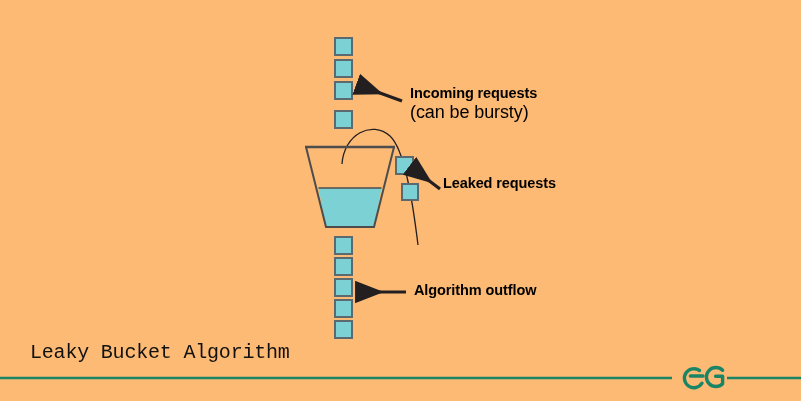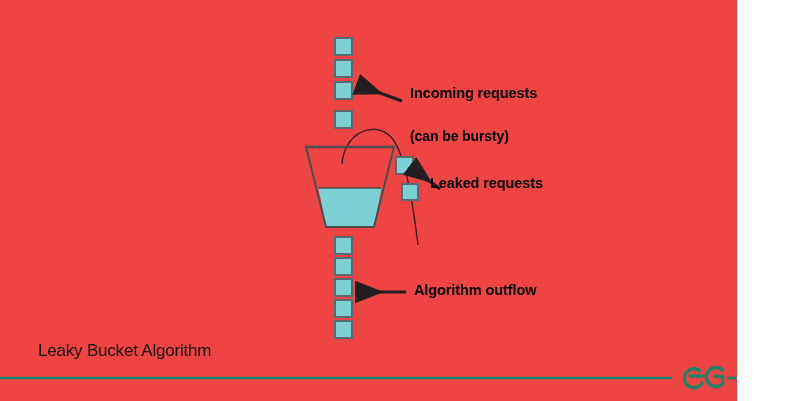--- a/index.html
+++ b/index.html
@@ -5,23 +5,23 @@
   html, body {
     margin: 0;
     padding: 0;
     background: #ffffff;
   }
   body {
     font-family: "Liberation Sans", sans-serif;
   }
   #canvas {
     position: relative;
-    width: 737px;
+    width: 801px;
     height: 401px;
-    background: #ef4444;
+    background: #fdba74;
     overflow: hidden;
   }
   #diagram-svg {
     position: absolute;
     left: 0;
     top: 0;
     width: 801px;
     height: 401px;
   }
   .lbl {
@@ -29,37 +29,37 @@
     white-space: nowrap;
     color: #000000;
     line-height: 1.1;
   }
   .lbl-bold {
     font-weight: bold;
     font-size: 14.5px;
     letter-spacing: -0.1px;
   }
   .lbl-sub {
-    font-weight: bold;
-    font-size: 14px;
+    font-weight: normal;
+    font-size: 18px;
     letter-spacing: -0.1px;
-    margin-top: 26px;
   }
   #label-incoming { left: 410px; top: 86px; }
   #label-incoming-sub { left: 410px; top: 103px; }
-  #label-leaked { left: 430px; top: 176px; }
+  #label-leaked { left: 443px; top: 176px; }
   #label-outflow { left: 414px; top: 283px; }
   #page-title {
     position: absolute;
-    left: 38px;
+    left: 30px;
     top: 341px;
-    font-size: 17px;
+    font-size: 20px;
     font-weight: normal;
     color: #111111;
     letter-spacing: -0.2px;
+    font-family: Liberation Mono, monospace;
   }
 </style>
 </head>
 <body>
 
 <div id="canvas">
 
   <svg id="diagram-svg" viewBox="0 0 801 401">
     <defs>
       <marker id="arrowhead" markerWidth="9" markerHeight="7" refX="8.4" refY="3.5" orient="auto" markerUnits="strokeWidth">

